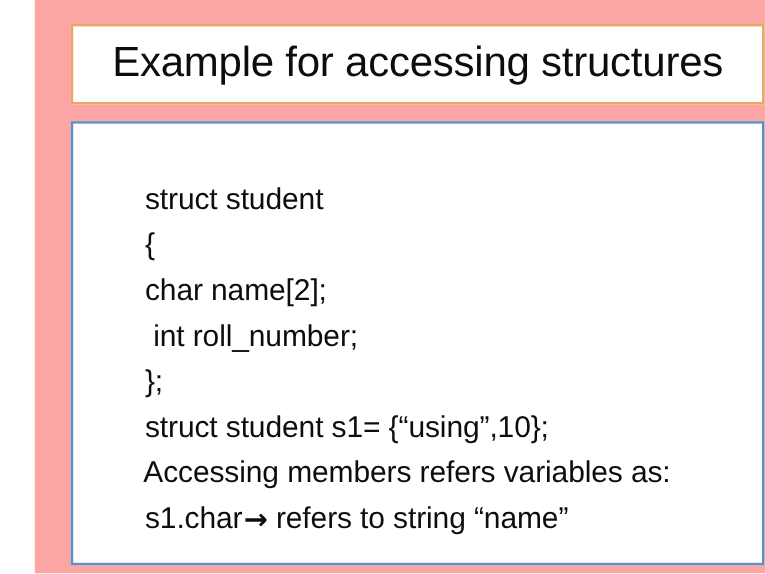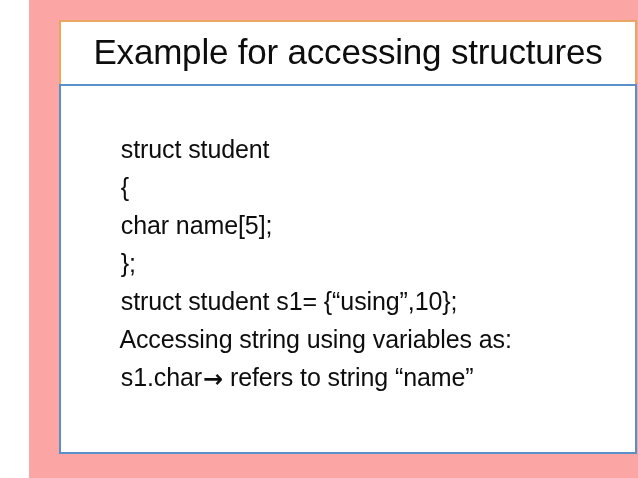--- a/index.html
+++ b/index.html
@@ -44,21 +44,21 @@
     line-height: 1.05;
     letter-spacing: -0.2px;
     white-space: nowrap;
     padding-bottom: 2px;
   }
 
   
   .body-box {
     position: absolute;
     left: 30px;
-    top: 84px;
+    top: 101px;
     width: 578px;
     height: 370px;
     box-sizing: border-box;
     border: 2px solid #5B8FC7;
     background: #ffffff;
   }
   .body-list {
     margin: 0;
     padding: 6px 10px 0 5px;
     list-style: none;
@@ -93,30 +93,33 @@
 
   <div class="body-box">
     <ul class="body-list">
       <li class="body-line">
         <span>struct student</span><span class="arrow-glyph"></span><span></span>
       </li>
       <li class="body-line">
         <span>{</span><span class="arrow-glyph"></span><span></span>
       </li>
       <li class="body-line">
-        <span>char name[5];</span><span class="arrow-glyph"></span><span></span>
+        <span>char name[2];</span><span class="arrow-glyph"></span><span></span>
+      </li>
+      <li class="body-line">
+        <span> int roll_number;</span><span class="arrow-glyph"></span><span></span>
       </li>
       <li class="body-line">
         <span>};</span><span class="arrow-glyph"></span><span></span>
       </li>
       <li class="body-line">
         <span>struct student s1= {“using”,10};</span><span class="arrow-glyph"></span><span></span>
       </li>
       <li class="body-line">
-        <span>Accessing string using variables as:</span><span class="arrow-glyph"></span><span></span>
+        <span>Accessing members refers variables as:</span><span class="arrow-glyph"></span><span></span>
       </li>
       <li class="body-line">
         <span>s1.char</span><span class="arrow-glyph">→</span><span> refers to string “name”</span>
       </li>
     </ul>
   </div>
 
 </div>
 
 </body></html>

